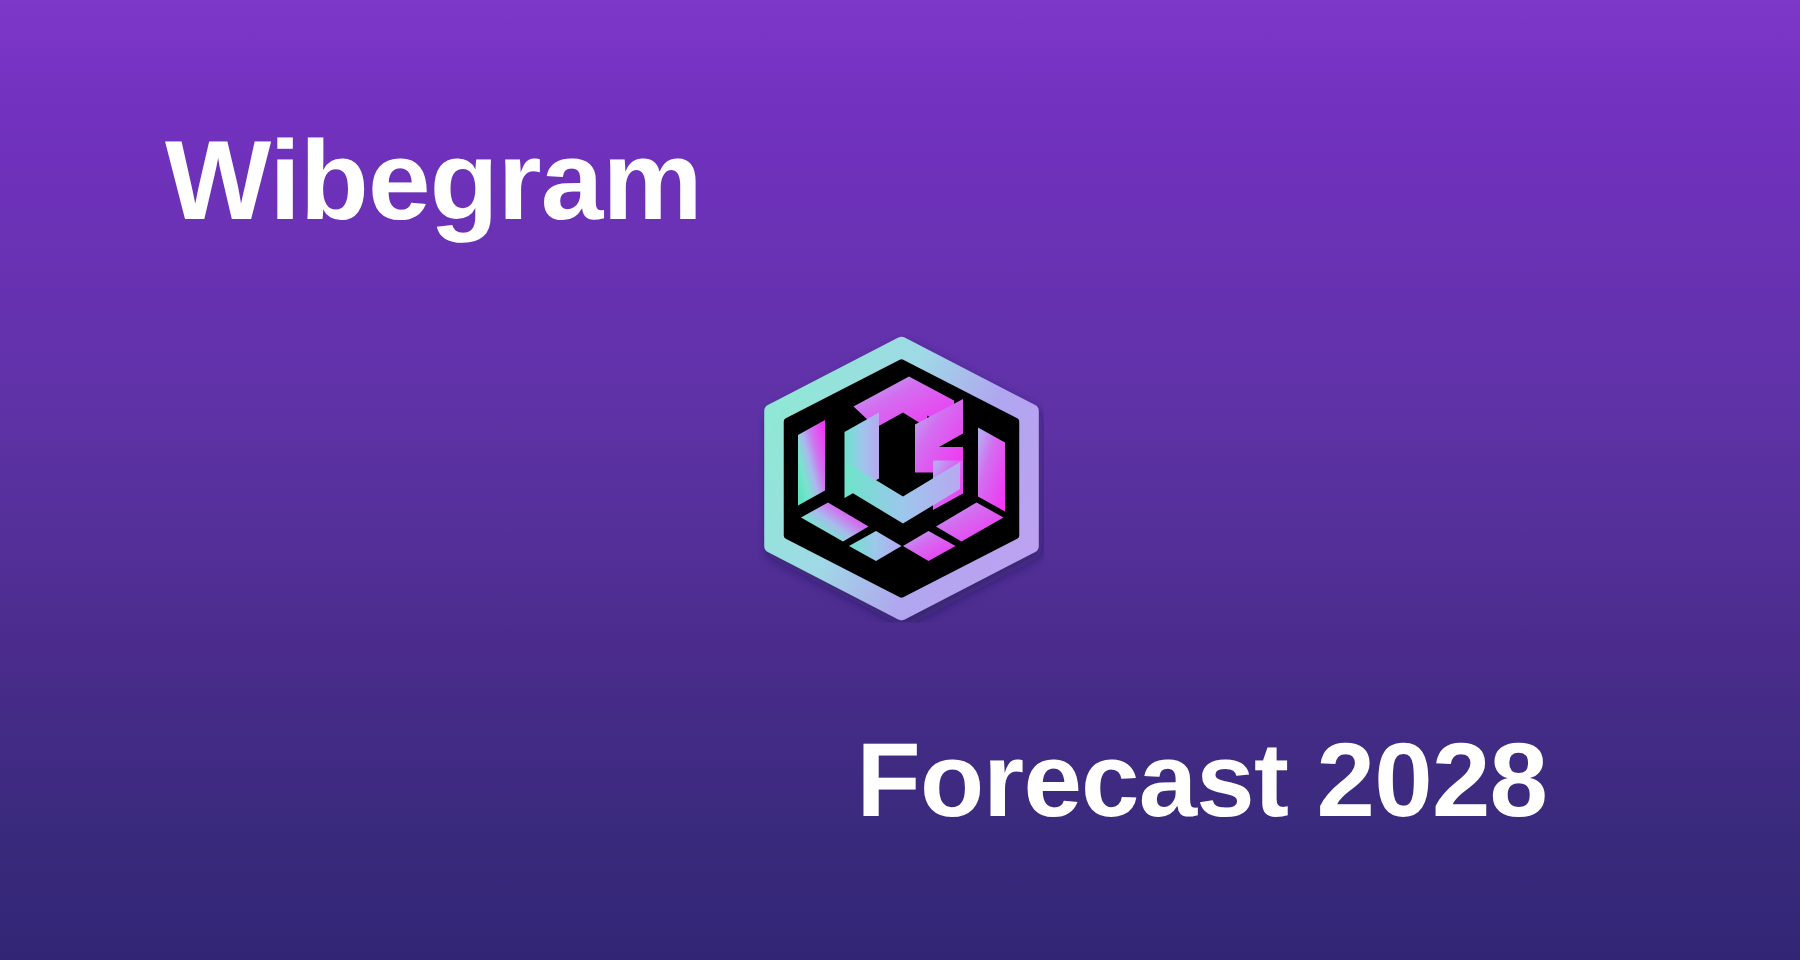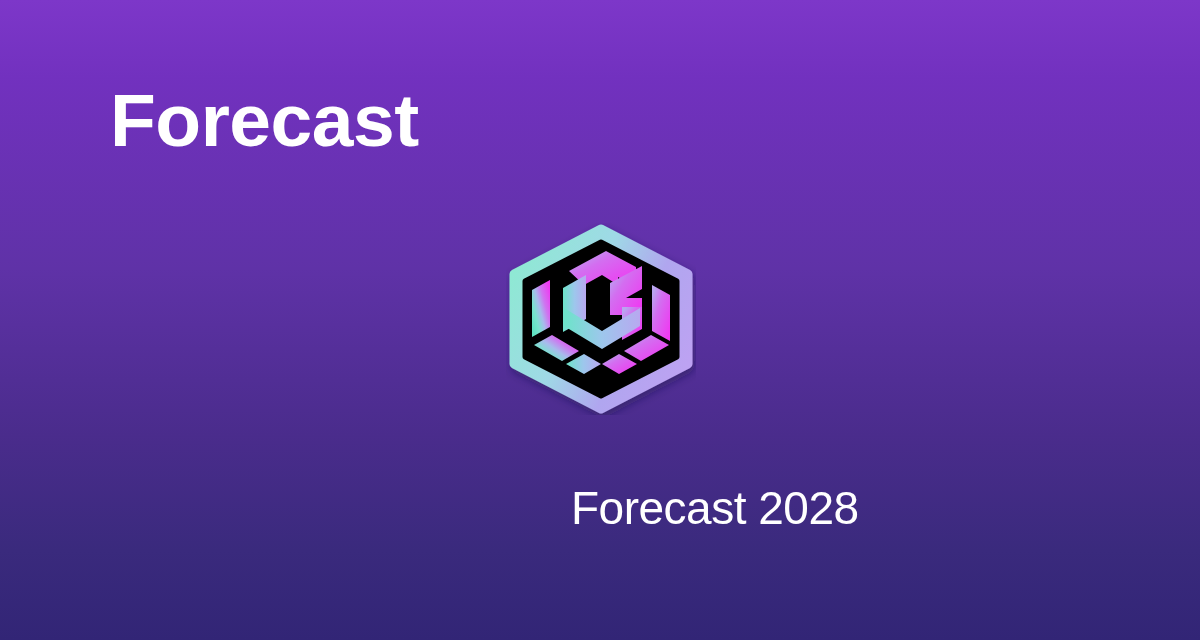--- a/index.html
+++ b/index.html
@@ -30,23 +30,23 @@
     letter-spacing: -0.5px;
     white-space: nowrap;
   }
 
   
   #forecast-title {
     position: absolute;
     left: 571px;
     top: 485px;
     margin: 0;
-    font-size: 46px;
+    font-size: 70px;
     line-height: 1;
-    font-weight: 400;
+    font-weight: 700;
     color: #ffffff;
     letter-spacing: -0.5px;
     white-space: nowrap;
   }
 
   
   #watermark {
     position: absolute;
     right: 15px;
     bottom: 11px;
@@ -70,21 +70,21 @@
     display: block;
     width: 190px;
     height: 192px;
   }
 </style>
 </head>
 <body>
 
 <div id="screen">
 
-  <h1 id="coin-title">Forecast</h1>
+  <h1 id="coin-title">Wibegram</h1>
 
   <div id="logo">
     <svg viewBox="0 0 190 192" xmlns="http://www.w3.org/2000/svg" aria-hidden="true">
       <defs>
         <linearGradient id="gBorder" x1="0" y1="0.25" x2="1" y2="0.75">
           <stop offset="0%" stop-color="#8fe8d4"></stop>
           <stop offset="38%" stop-color="#9fd9e6"></stop>
           <stop offset="68%" stop-color="#b0a6ef"></stop>
           <stop offset="100%" stop-color="#bda2f2"></stop>
         </linearGradient>

